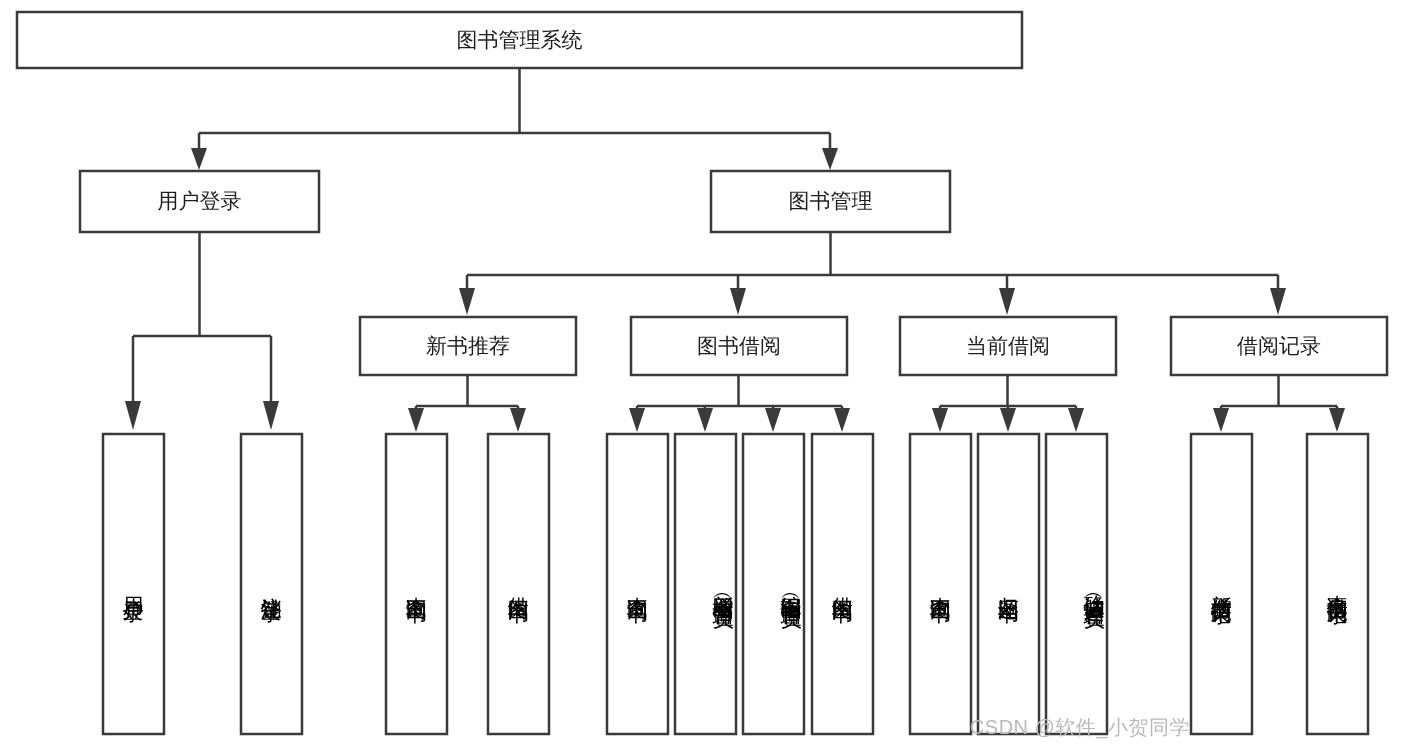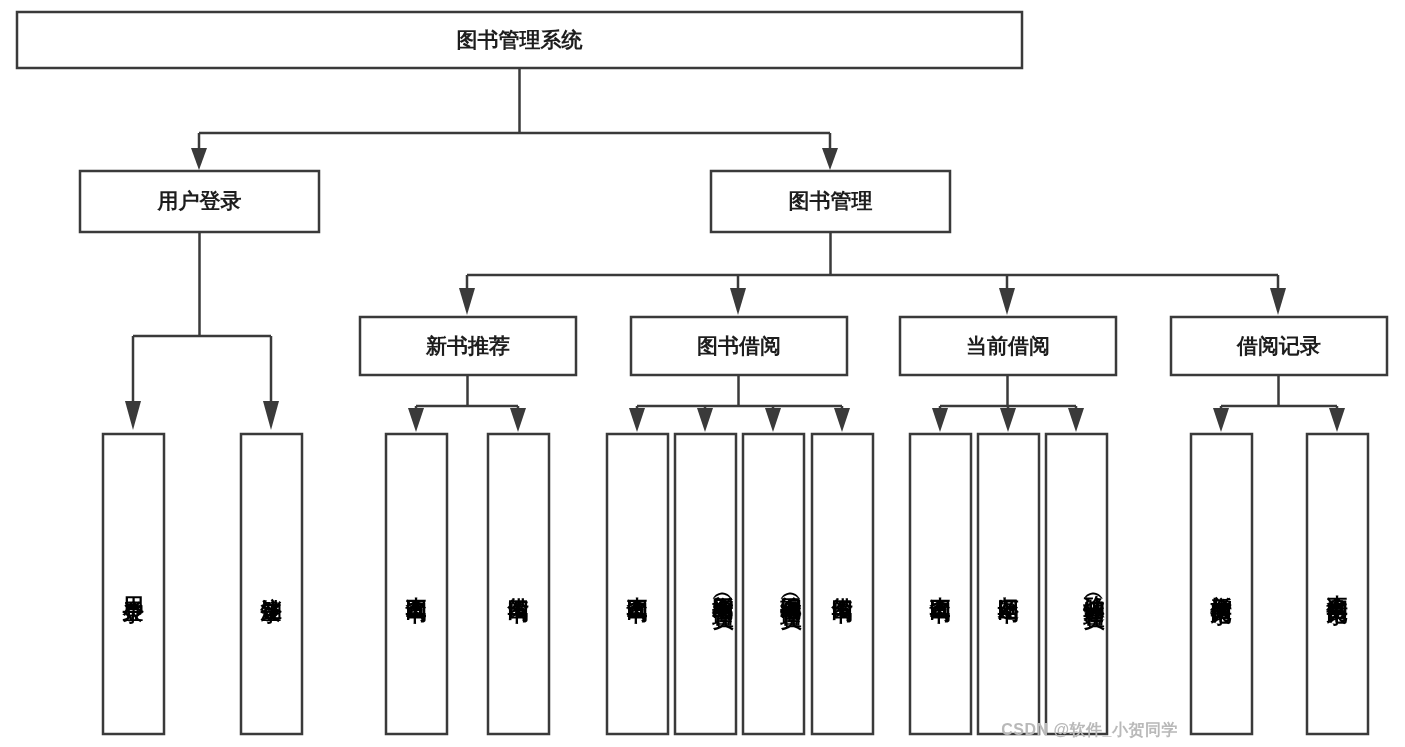--- a/index.html
+++ b/index.html
@@ -12,21 +12,20 @@
     height: 747px;
     font-family: "Liberation Sans", "DejaVu Sans", sans-serif;
     overflow: hidden;
     position: relative;
   }
   #diagram-root {
     position: absolute;
     top: 0; left: 0;
     width: 1191px;
     height: 747px;
-    font-weight: bold;
   }
   svg.diagram { display: block; }
   .node-box {
     fill: #ffffff;
     stroke: #3a3a3a;
     stroke-width: 2.5;
   }
   .node-label-h {
     font-family: "Liberation Sans", "DejaVu Sans", sans-serif;
     font-size: 21px;
@@ -63,24 +62,24 @@
     height: 747px;
     pointer-events: none;
   }
   .leaf-text-cell {
     position: absolute;
     box-sizing: border-box;
     pointer-events: auto;
   }
   .watermark {
     position: absolute;
-    right: 13px;
+    right: 1px;
     bottom: 6px;
     font-family: "Liberation Sans", "DejaVu Sans", sans-serif;
-    font-size: 16px;
+    font-size: 20px;
     color: #b9b9b9;
     letter-spacing: 0.5px;
     white-space: nowrap;
   }
 </style>
 </head>
 <body>
 
 <div id="diagram-root">
 

